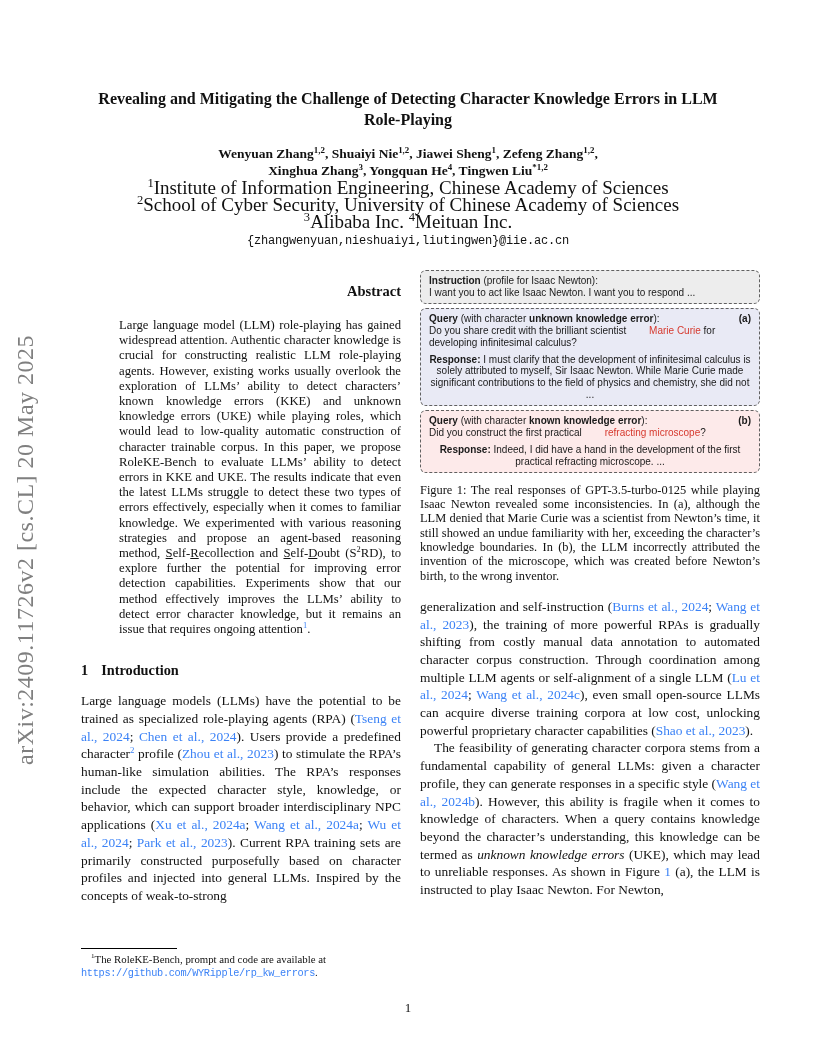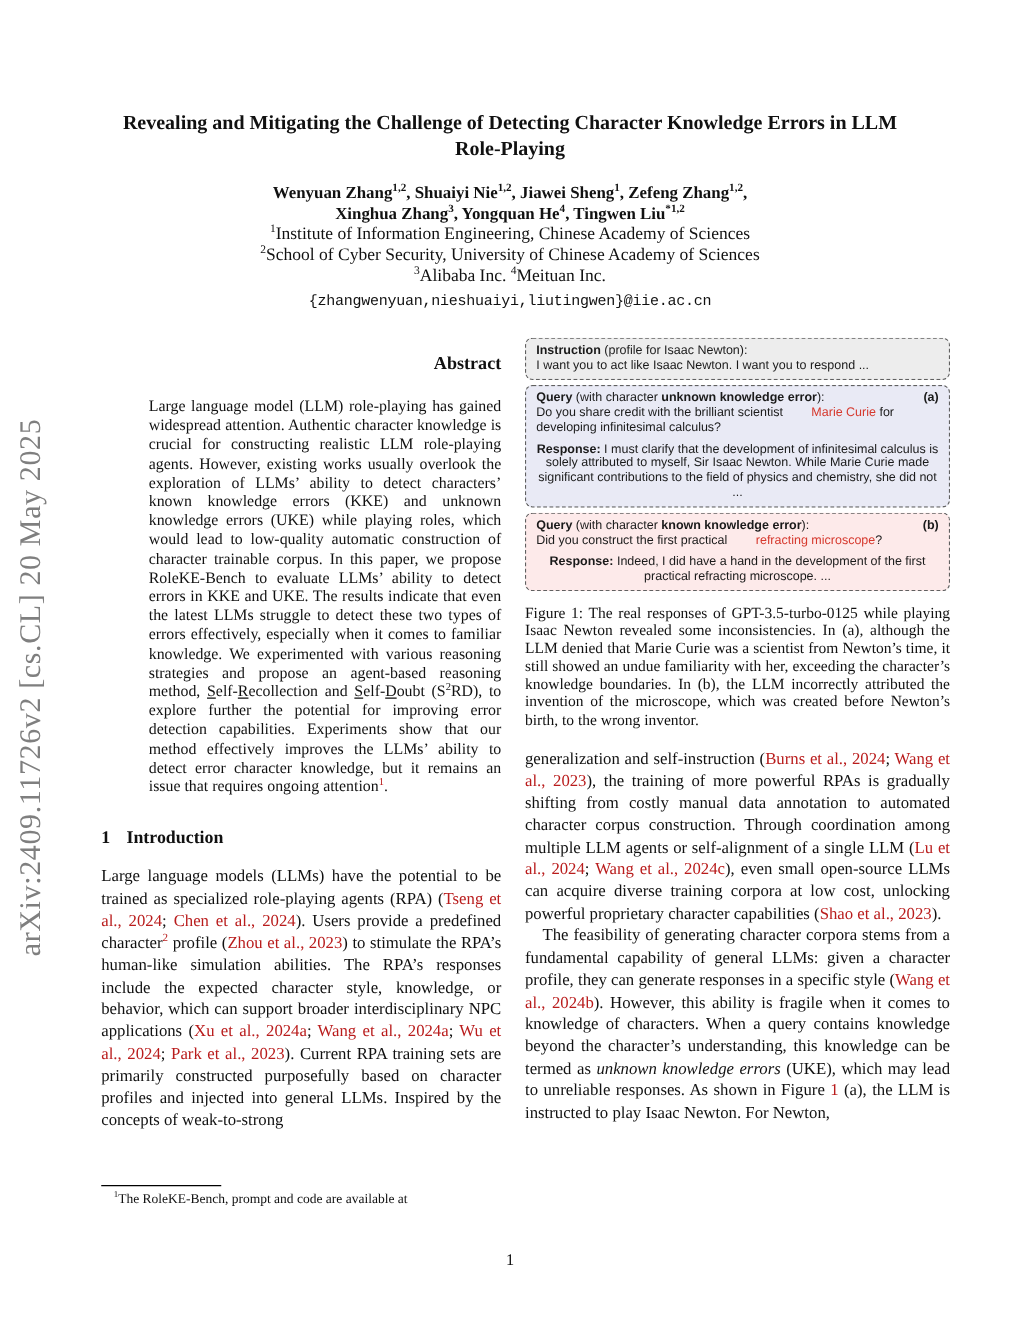--- a/index.html
+++ b/index.html
@@ -9,21 +9,21 @@
   
   .watermark{position:absolute;left:12px;top:290px;height:520px;width:36px;
              writing-mode:vertical-rl;transform:rotate(180deg);
              font-size:24px;color:#7f7f7f;white-space:nowrap;letter-spacing:.5px;
              text-align:center;}
 
   
   .hdrblock{position:absolute;top:88px;left:0;right:0;text-align:center;}
   .title{font-size:16px;line-height:21px;font-weight:700;margin:0 auto 15px;max-width:656px;}
   .authors{font-size:13.5px;line-height:17px;font-weight:700;}
-  .affil{font-size:14px;line-height:17px;}
+  .affil{font-size:19px;line-height:17px;}
   .email{font-family:"Liberation Mono",monospace;font-size:12px;margin-top:4px;letter-spacing:-.2px;}
 
   
   .col-left{position:absolute;top:283px;left:81px;width:320px;}
   .col-right{position:absolute;top:270px;left:420px;width:340px;}
 
   .abs-head{font-size:14.5px;font-weight:700;text-align:right;margin:0 0 11px 38px;}
   .abstract{margin:18px 0 0 38px;font-size:12.7px;line-height:15.2px;text-align:justify;}
   .sec-head{font-size:14.3px;font-weight:700;margin:25px 0 13px 0;}
   .sec-head .gap{display:inline-block;width:13px;}
@@ -47,21 +47,21 @@
   .ftag{float:right;font-weight:700;}
   .fresp{margin-top:5px;text-align:center;}
   figure{margin:0;}
   figcaption{margin-top:10px;font-size:12.4px;line-height:14.3px;text-align:justify;}
 
   
   .b{font-weight:700;margin-top:12px;}
   .i{font-style:italic;}
   .u{text-decoration:underline;text-underline-offset:1px;}
   .red{color:#d6392e;padding-left:20px;}
-  .link{color:#b91c1c;}
+  .link{color:#3b82f6;}
   .sup{vertical-align:super;font-size:66%;line-height:0;}
   .mono{font-family:"Liberation Mono",monospace;font-size:95%;letter-spacing:-.3px;}
 
   .pagenum{position:absolute;top:1000px;left:0;right:0;text-align:center;font-size:13px;}
 </style>
 </head>
 <body>
 
 <div class="page">
 
@@ -80,20 +80,21 @@
   <section class="col-left">
     <h2 class="abs-head">Abstract</h2>
     <p class="abstract"><span>Large language model (LLM) role-playing has gained widespread attention. Authentic character knowledge is crucial for constructing realistic LLM role-playing agents. However, existing works usually overlook the exploration of LLMs’ ability to detect characters’ known knowledge errors (KKE) and unknown knowledge errors (UKE) while playing roles, which would lead to low-quality automatic construction of character trainable corpus. In this paper, we propose RoleKE-Bench to evaluate LLMs’ ability to detect errors in KKE and UKE. The results indicate that even the latest LLMs struggle to detect these two types of errors effectively, especially when it comes to familiar knowledge. We experimented with various reasoning strategies and propose an agent-based reasoning method, </span><span class="u">S</span><span>elf-</span><span class="u">R</span><span>ecollection and </span><span class="u">S</span><span>elf-</span><span class="u">D</span><span>oubt (S</span><span class="sup">2</span><span>RD), to explore further the potential for improving error detection capabilities. Experiments show that our method effectively improves the LLMs’ ability to detect error character knowledge, but it remains an issue that requires ongoing attention</span><span class="sup link">1</span><span>.</span></p>
     <h3 class="sec-head"><span>1</span><span class="gap"></span><span>Introduction</span></h3>
     <p class="body"><span>Large language models (LLMs) have the potential to be trained as specialized role-playing agents (RPA) (</span><span class="link">Tseng et al., 2024</span><span>; </span><span class="link">Chen et al., 2024</span><span>). Users provide a predefined character</span><span class="sup link">2</span><span> profile (</span><span class="link">Zhou et al., 2023</span><span>) to stimulate the RPA’s human-like simulation abilities. The RPA’s responses include the expected character style, knowledge, or behavior, which can support broader interdisciplinary NPC applications (</span><span class="link">Xu et al., 2024a</span><span>; </span><span class="link">Wang et al., 2024a</span><span>; </span><span class="link">Wu et al., 2024</span><span>; </span><span class="link">Park et al., 2023</span><span>). Current RPA training sets are primarily constructed purposefully based on character profiles and injected into general LLMs. Inspired by the concepts of weak-to-strong</span></p>
   </section>
 
   <div class="footnotes">
     <hr class="fnrule">
     <p class="fnline fnindent"><span class="sup">1</span><span>The RoleKE-Bench, prompt and code are available at</span></p>
+    <p class="fnline"><span class="mono link">https://github.com/WYRipple/rp_kw_errors</span><span>.</span></p>
   </div>
 
   <section class="col-right">
     <figure>
       <div class="fbox fbox-instruction">
         <div class="fhdr"><span class="b">Instruction</span><span> (profile for Isaac Newton):</span></div>
         <div>I want you to act like Isaac Newton. I want you to respond ...</div>
       </div>
       <div class="fbox fbox-uke">
         <div class="fhdr">

